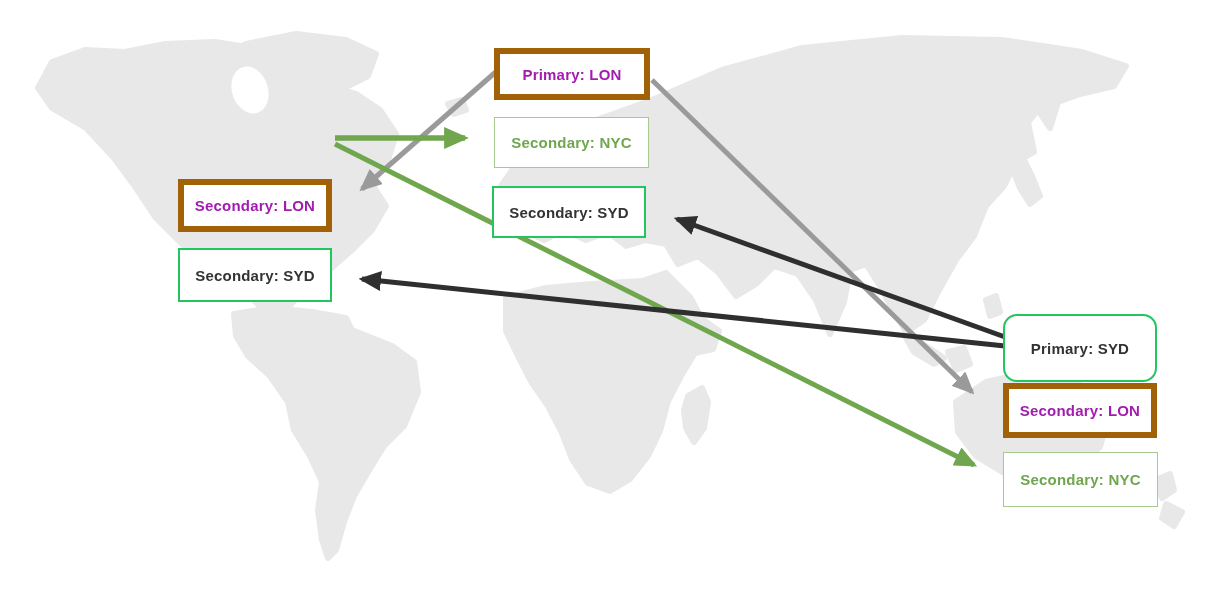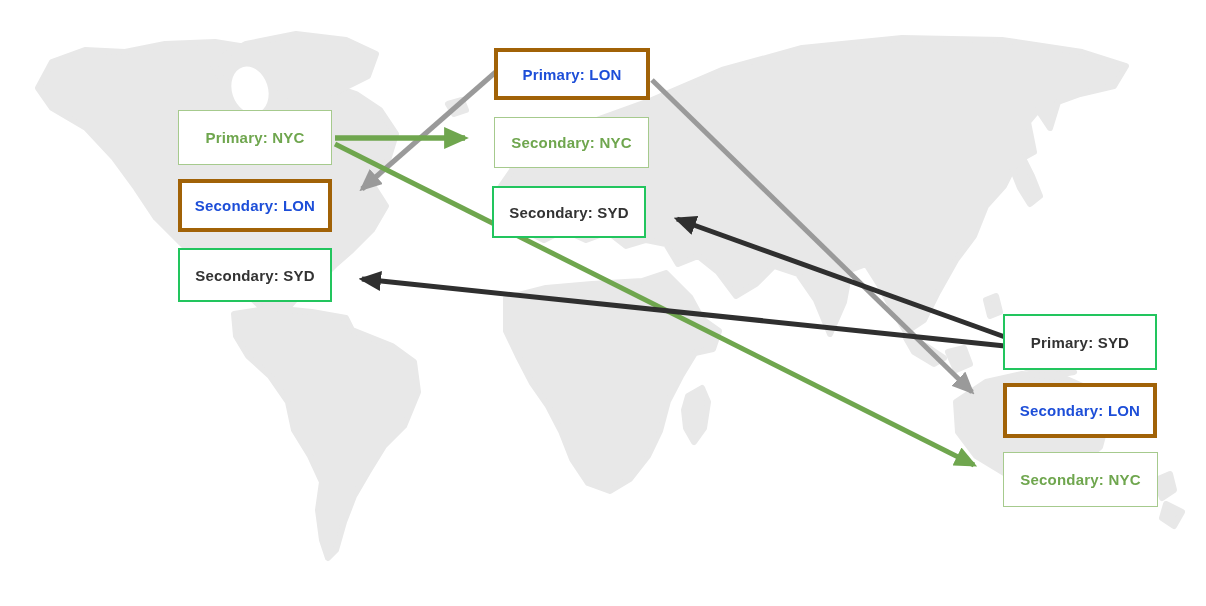--- a/index.html
+++ b/index.html
@@ -14,21 +14,21 @@
   .node{
     position:absolute;
     box-sizing:border-box;
     background:#ffffff;
     display:flex;align-items:center;justify-content:center;
     font-size:15px;font-weight:700;letter-spacing:.2px;
     white-space:nowrap;
     z-index:3;
   }
   .node--green{border:1px solid #a6ca8d;color:#6fa64e;}
-  .node--gray {border:4px solid #a16207;color:#1d4ed8;}
+  .node--gray {border:6px solid #a16207;color:#a21caf;}
   .node--dark {border:2px solid #22c55e;color:#333333;}
 </style>
 </head>
 <body>
 
 <div class="canvas">
 
   <svg class="layer" width="1206" height="606" viewBox="0 0 1206 606">
     <defs>
       <marker id="arrow-gray" viewBox="0 0 4.5 4" markerWidth="4.5" markerHeight="4" refX="3.8" refY="2" orient="auto">
@@ -67,29 +67,28 @@
       <line x1="652" y1="80" x2="972" y2="392" stroke-width="5" marker-end="url(#arrow-gray)" stroke="#9a9a9a"></line>
       <line x1="335" y1="138" x2="465" y2="138" stroke-width="5.5" marker-end="url(#arrow-green)" stroke="#6fa64e"></line>
       <line x1="335" y1="144" x2="974" y2="465" stroke-width="5" marker-end="url(#arrow-green)" stroke="#6fa64e"></line>
       <line x1="1005" y1="337" x2="677" y2="219" stroke-width="5" marker-end="url(#arrow-black)" stroke="#2f2f2f"></line>
       <line x1="1005" y1="346" x2="362" y2="279" stroke-width="5" marker-end="url(#arrow-black)" stroke="#2f2f2f"></line>
     </g>
   </svg>
 
   <div class="node node--gray" style="left:494px;top:48px;width:156px;height:52px;">Primary: LON</div>
 
-  <div class="node node--green" style="left:178px;top:110px;width:154px;height:55px;">Primary: NYC</div>
 
   <div class="node node--green" style="left:494px;top:117px;width:155px;height:51px;">Secondary: NYC</div>
 
   <div class="node node--gray" style="left:178px;top:179px;width:154px;height:53px;">Secondary: LON</div>
 
   <div class="node node--dark" style="left:492px;top:186px;width:154px;height:52px;">Secondary: SYD</div>
 
   <div class="node node--dark" style="left:178px;top:248px;width:154px;height:54px;">Secondary: SYD</div>
 
-  <div class="node node--dark" style="left:1003px;top:314px;width:154px;height:56px;">Primary: SYD</div>
+  <div class="node node--dark" style="left:1003px;top:314px;width:154px;height:68px;border-radius:14px;">Primary: SYD</div>
 
   <div class="node node--gray" style="left:1003px;top:383px;width:154px;height:55px;">Secondary: LON</div>
 
   <div class="node node--green" style="left:1003px;top:452px;width:155px;height:55px;">Secondary: NYC</div>
 
 </div>
 
 </body></html>

